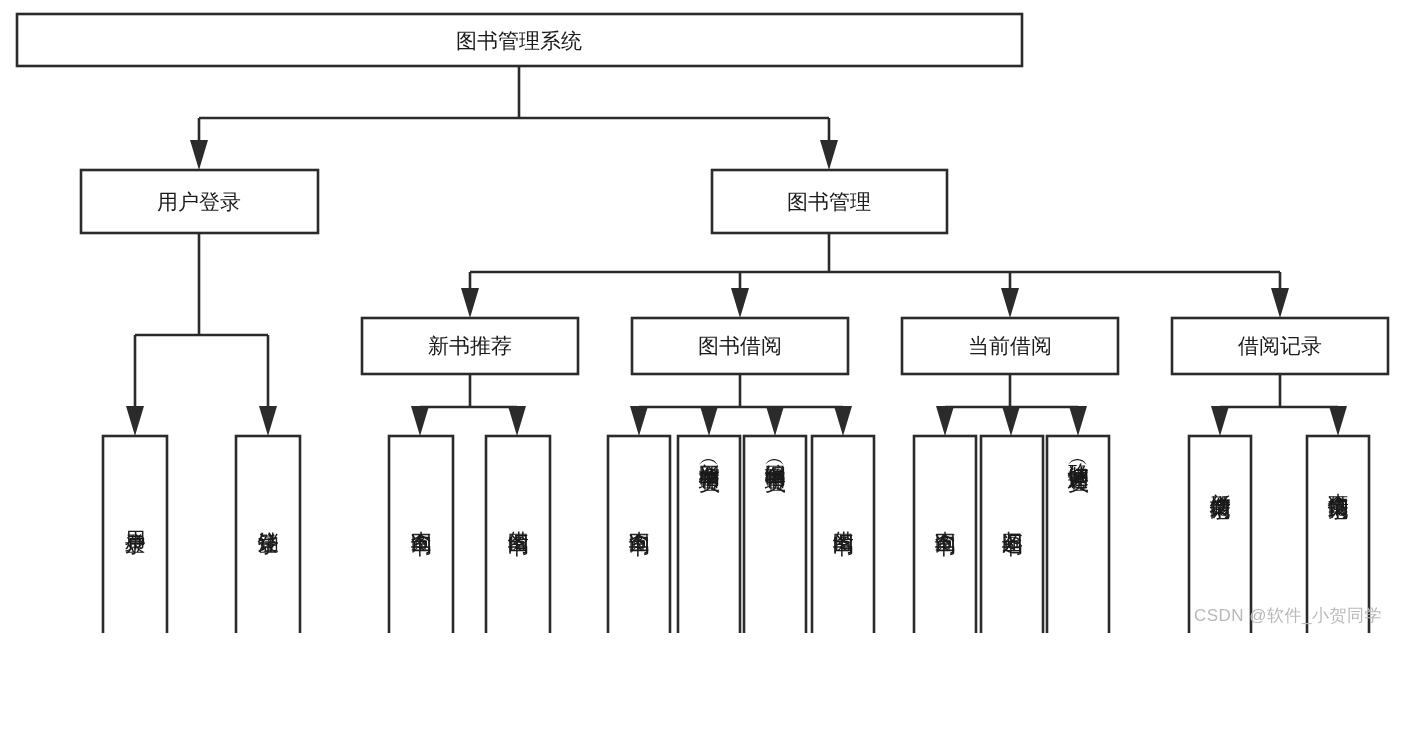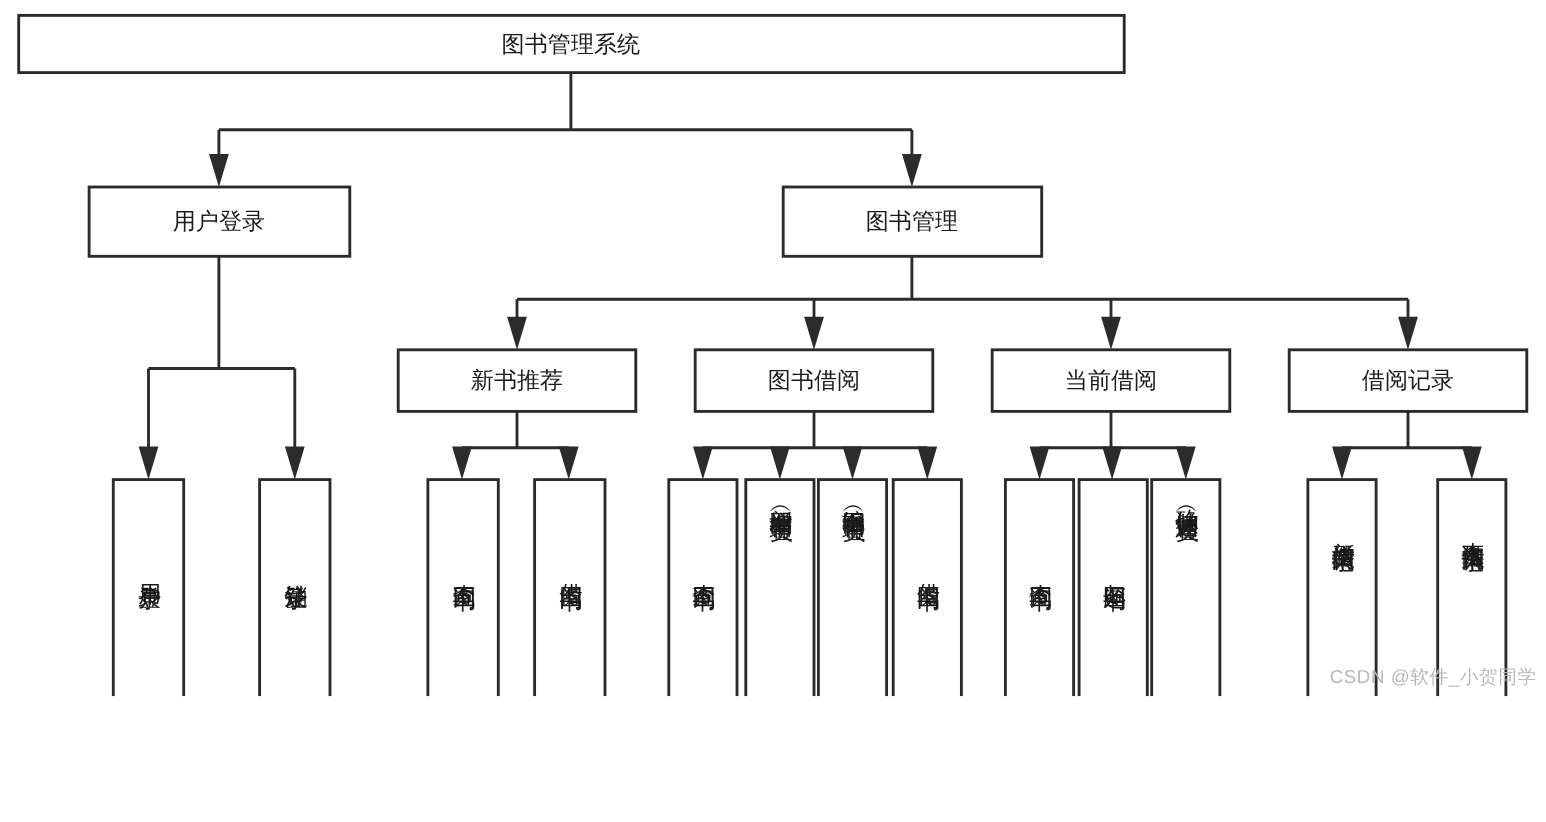--- a/index.html
+++ b/index.html
@@ -59,21 +59,21 @@
     text-orientation: upright;
     font-family: "Liberation Sans", "DejaVu Sans", sans-serif;
     font-size: 21px;
     line-height: 1.06;
     letter-spacing: 1.5px;
     color: #1a1a1a;
     white-space: nowrap;
   }
   .watermark {
     position: absolute;
-    right: 8px;
+    right: 23px;
     bottom: 6px;
     font-family: "Liberation Sans", "DejaVu Sans", sans-serif;
     font-size: 17px;
     color: #b9b9b9;
     letter-spacing: 0.5px;
     user-select: none;
   }
 </style>
 </head>
 <body>

